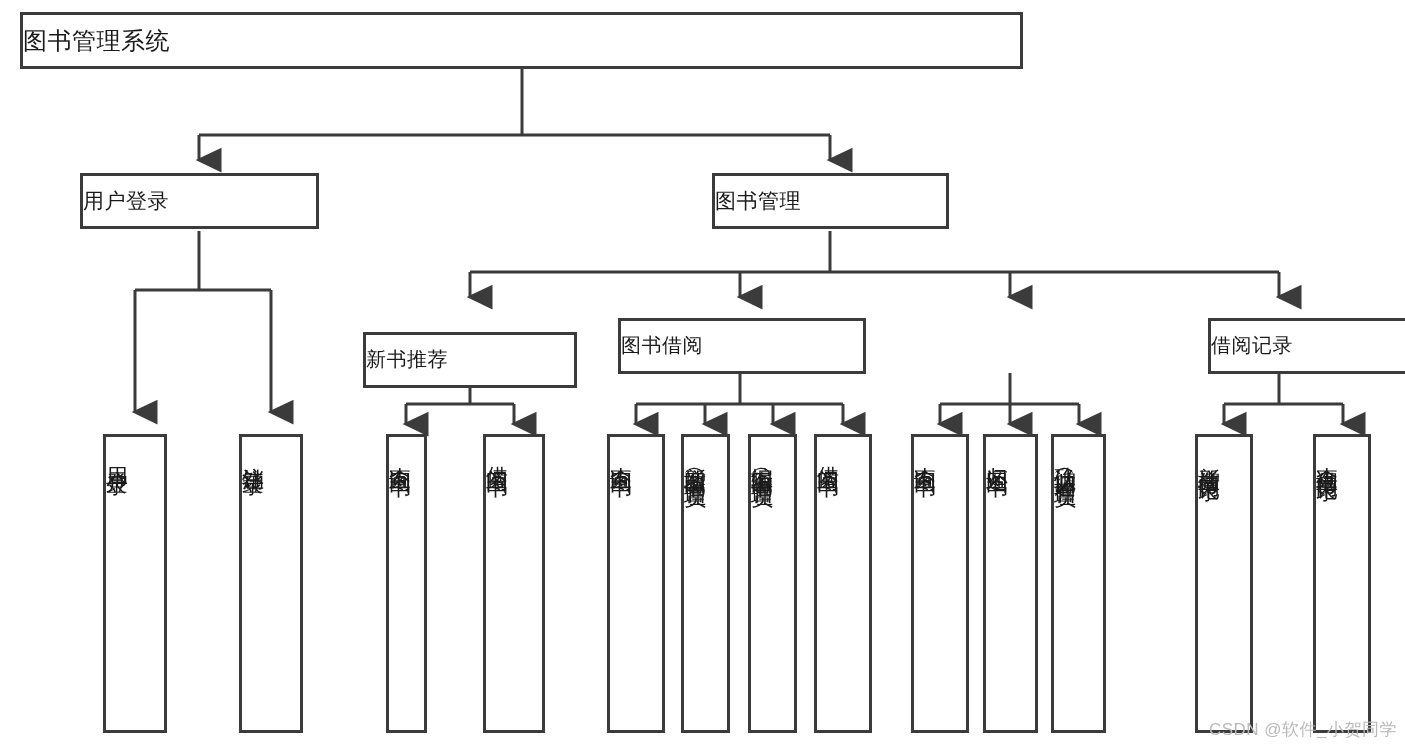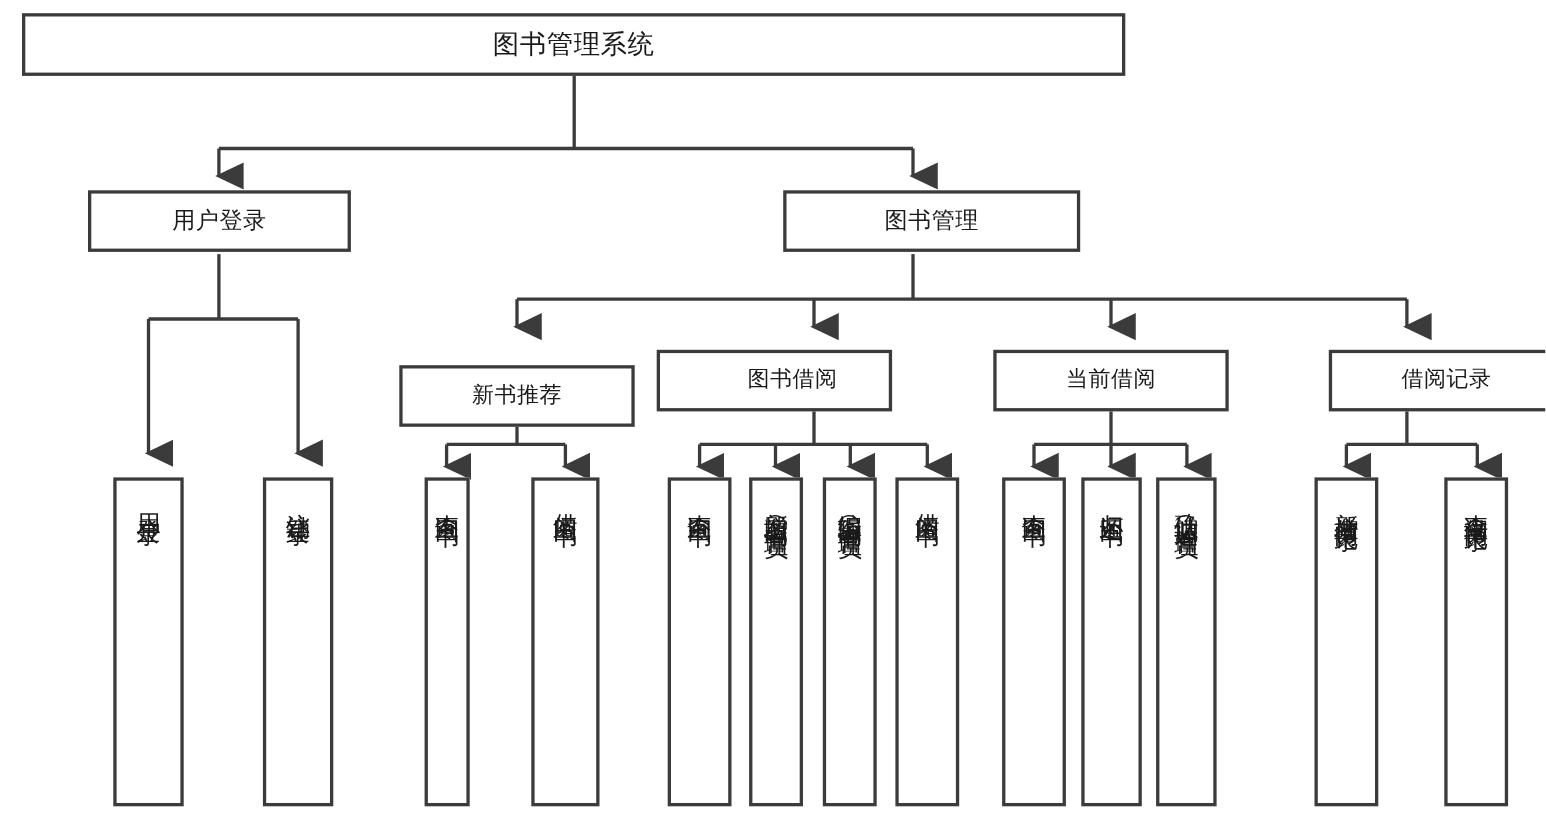--- a/index.html
+++ b/index.html
@@ -26,21 +26,20 @@
     height: 747px;
     pointer-events: none;
   }
   .node {
     position: absolute;
     box-sizing: border-box;
     background: #ffffff;
     border: 3px solid #3b3b3b;
     display: flex;
     align-items: center;
-    justify-content: center;
     color: #1a1a1a;
     z-index: 2;
   }
   .node .lbl {
     display: block;
     text-align: center;
     line-height: 1.08;
     letter-spacing: 0.5px;
   }
   
@@ -149,32 +148,29 @@
     </g>
   </svg>
 
   <div class="node root">
     <span class="lbl">图书管理系统</span>
   </div>
 
   <div class="node lvl1" style="left:80px; top:173px; width:239px;">
     <span class="lbl">用户登录</span>
   </div>
-  <div class="node lvl1" style="left:712px; top:173px; width:270px;">
+  <div class="node lvl1" style="left:712px; top:173px; width:237px;">
     <span class="lbl">图书管理</span>
   </div>
 
   <div class="node lvl2" style="left:363px; top:332px; width:214px;">
     <span class="lbl">新书推荐</span>
   </div>
-  <div class="node lvl2" style="left:597px; top:318px; width:214px;padding-left:33px;">
+  <div class="node lvl2" style="left:618px; top:318px; width:248px;">
     <span class="lbl">图书借阅</span>
-  </div>
-  <div class="node lvl2" style="left:903px; top:318px; width:214px;">
-    <span class="lbl">当前借阅</span>
   </div>
   <div class="node lvl2" style="left:1172px; top:318px; width:214px;margin-left:36px;">
     <span class="lbl">借阅记录</span>
   </div>
 
   <div class="node leaf" style="left:103px; top:434px; width:64px; height:299px;">
     <span class="lbl">用户登录</span>
   </div>
   <div class="node leaf" style="left:239px; top:434px; width:64px; height:299px;">
     <span class="lbl">注销登录</span>
@@ -210,14 +206,15 @@
     <span class="lbl">确认归还（管理员）</span>
   </div>
 
   <div class="node leaf" style="left:1195px; top:434px; width:58px; height:299px;">
     <span class="lbl">新增借阅记录</span>
   </div>
   <div class="node leaf" style="left:1313px; top:434px; width:58px; height:299px;">
     <span class="lbl">查询借阅记录</span>
   </div>
 
+  <div class="watermark">CSDN @软件_小贺同学</div>
 
 </div>
 
 </body></html>

